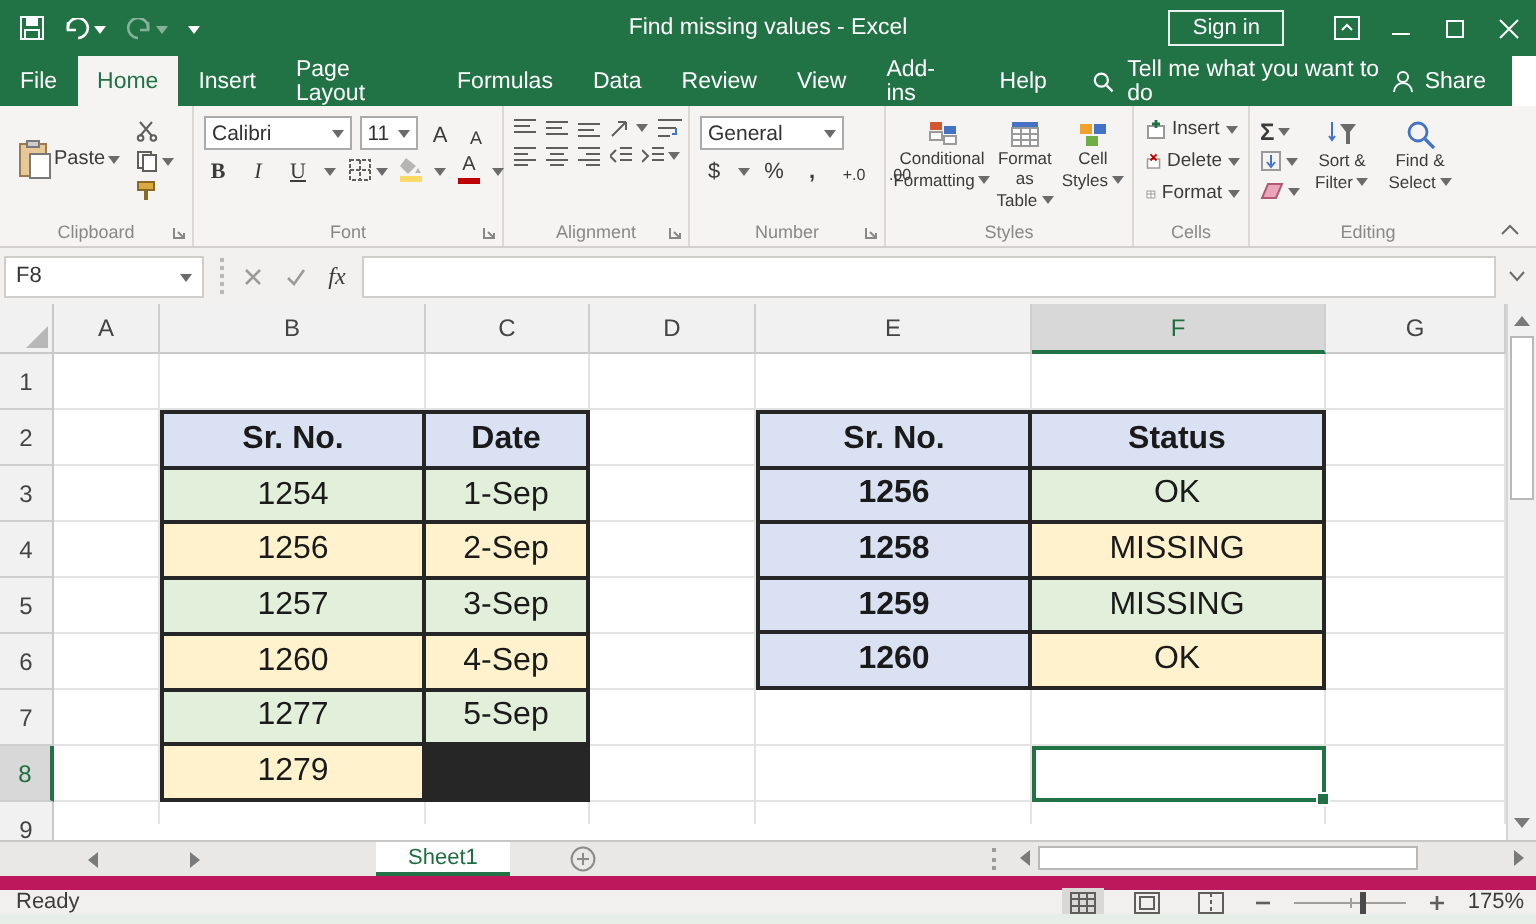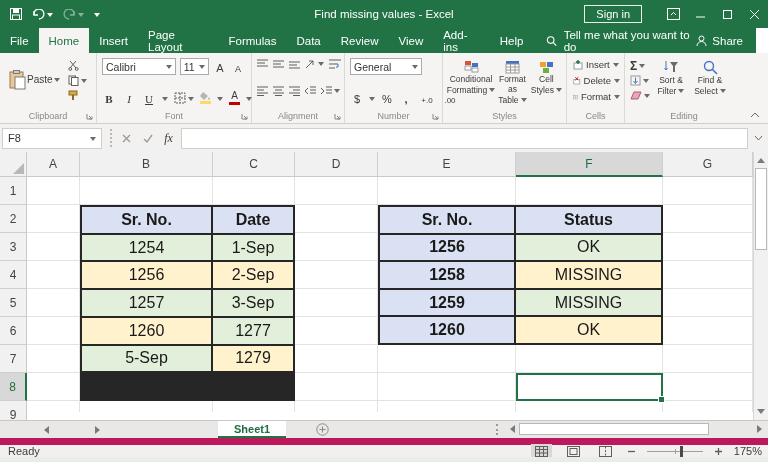--- a/index.html
+++ b/index.html
@@ -29,21 +29,21 @@
   
   .ribbon{position:absolute;top:53px;left:0;width:768px;height:71px;background:#f5f4f2;
           border-bottom:1px solid #d2cfcc;display:flex;box-sizing:border-box}
   .grp{position:relative;border-right:1px solid #dcd9d5;box-sizing:border-box;flex:none}
   .grp-body{padding:5px 4px 0 5px;display:flex;gap:4px;box-sizing:border-box}
   .grp-label{position:absolute;bottom:2px;left:0;right:0;text-align:center;font-size:9px;color:#8a8884}
   .launcher{position:absolute;right:3px;bottom:3px}
   .paste{display:flex;flex-direction:row;align-items:center;font-size:10px;color:#3b3b3b;gap:1px;padding:1px 4px}
   .minicol{display:flex;flex-direction:column;gap:4px;padding-top:2px}
   .minicol>span{display:flex;align-items:center;gap:2px;height:11px}
-  .rows{display:flex;flex-direction:column;gap:16px;width:100%}
+  .rows{display:flex;flex-direction:column;gap:3px;width:100%}
   .rowline{display:flex;align-items:center;gap:4px}
   .combo{background:#fff;border:1px solid #ababab;height:17px;display:flex;align-items:center;
          font-size:10.5px;color:#333;padding:0 3px;box-sizing:border-box}
   .combo .car{margin-left:auto}
   .mbtn{min-width:14px;height:14px;display:flex;align-items:flex-end;justify-content:center;
         font-size:11px;color:#3b3b3b;line-height:1}
   .serif{font-family:"Liberation Serif",serif}
   .ubar{text-decoration:underline}
   .acolor{display:flex;flex-direction:column;align-items:center;line-height:1;font-size:10px;color:#3b3b3b}
   .bar{width:11px;height:3px;margin-top:1px}
@@ -107,22 +107,22 @@
   .tri-up{width:0;height:0;border:4px solid transparent;border-bottom:5px solid #7a7a7a;margin-bottom:2px}
   .tri-dn{width:0;height:0;border:4px solid transparent;border-top:5px solid #7a7a7a;margin-top:2px}
   .tri-lf{width:0;height:0;border:4px solid transparent;border-right:5px solid #7a7a7a;margin-right:2px}
   .tri-rt{width:0;height:0;border:4px solid transparent;border-left:5px solid #7a7a7a;margin-left:2px}
   .vthumb{position:absolute;left:1px;right:1px;top:16px;height:82px;background:#fff;border:1px solid #b8b8b8;box-sizing:border-box}
   .vdown{position:absolute;bottom:0;left:0;right:0}
   
   .sheetbar{position:absolute;top:420px;left:0;width:768px;height:18px;background:#e9e8e6;
             border-top:1px solid #c9c7c5;display:flex;align-items:stretch;box-sizing:border-box}
   .snav{display:flex;align-items:center}
-  .sheettab{margin-left:114px;background:#fff;border-bottom:2px solid #217346;display:flex;align-items:center;
-            padding:0 16px;font-size:11px;font-weight:bold;color:#1e6e41;box-sizing:border-box}
+  .sheettab{margin-left:84px;background:#fff;border-bottom:2px solid #217346;display:flex;align-items:center;
+            padding:0 16px;font-size:11px;font-weight:normal;color:#1e6e41;box-sizing:border-box}
   .addsheet{margin-left:30px;align-self:center}
   .splitdots{position:absolute;left:496px;top:424px;height:11px;width:2px;border-left:2px dotted #9a9a9a}
   .hscroll{position:absolute;left:506px;right:2px;top:422px;height:14px;display:flex;align-items:center}
   .hthumb{width:190px;height:12px;background:#fff;border:1px solid #b8b8b8;box-sizing:border-box;margin-left:2px}
   
   .statusbar{position:absolute;top:438px;left:0;width:768px;height:19px;background:#f1f0ee;
              border-top:7px solid #be185d;display:flex;align-items:center;font-size:11px;color:#3c3c3c;box-sizing:border-box}
   .ready{margin-left:8px}
   .sbright{margin-left:auto;display:flex;align-items:center;gap:11px;margin-right:6px}
   .viewbtn{padding:2px 4px;display:flex;align-items:center}
@@ -591,20 +591,21 @@
     <div class="xtable t1">
       <div class="tc hdr">Sr. No.</div>
       <div class="tc hdr">Date</div>
       <div class="tc g">1254</div>
       <div class="tc g">1-Sep</div>
       <div class="tc y">1256</div>
       <div class="tc y">2-Sep</div>
       <div class="tc g">1257</div>
       <div class="tc g">3-Sep</div>
       <div class="tc y">1260</div>
+      <div class="tc y">4-Sep</div>
       <div class="tc g">1277</div>
       <div class="tc g">5-Sep</div>
       <div class="tc y">1279</div>
     </div>
 
     <div class="xtable t2">
       <div class="tc hdr">Sr. No.</div>
       <div class="tc hdr">Status</div>
       <div class="tc lav">1256</div>
       <div class="tc g">OK</div>

